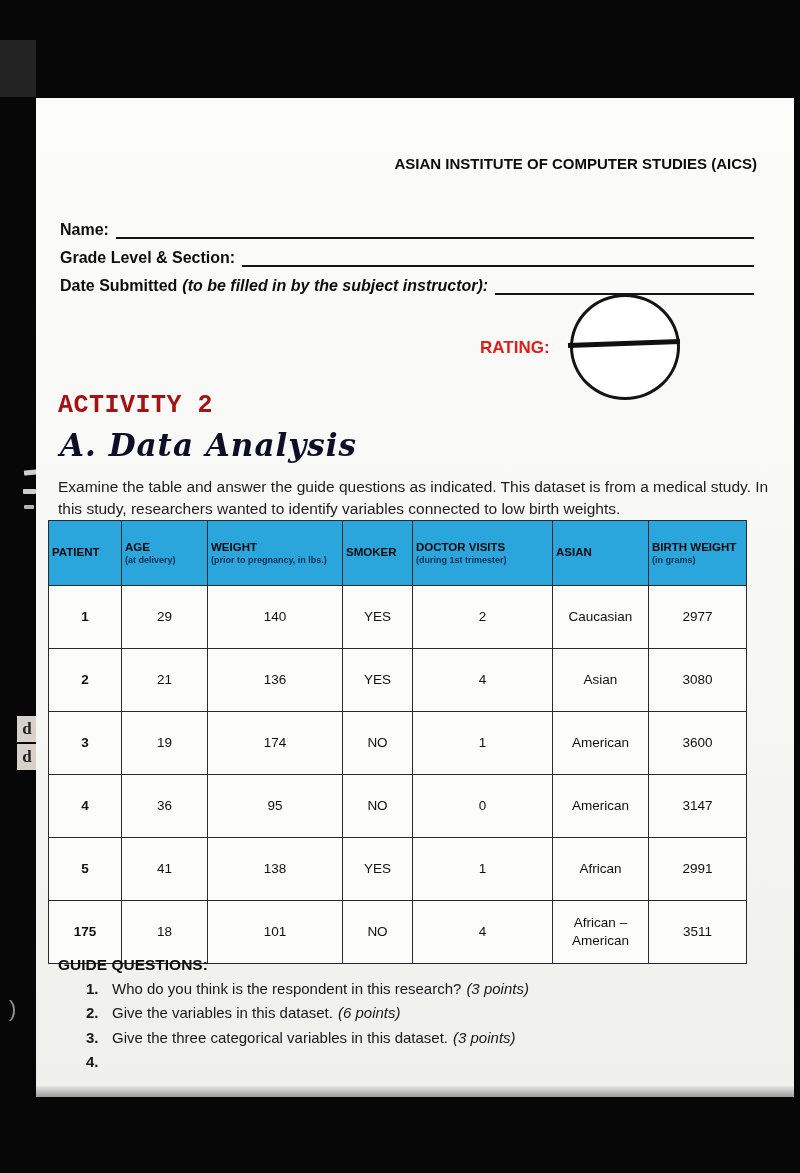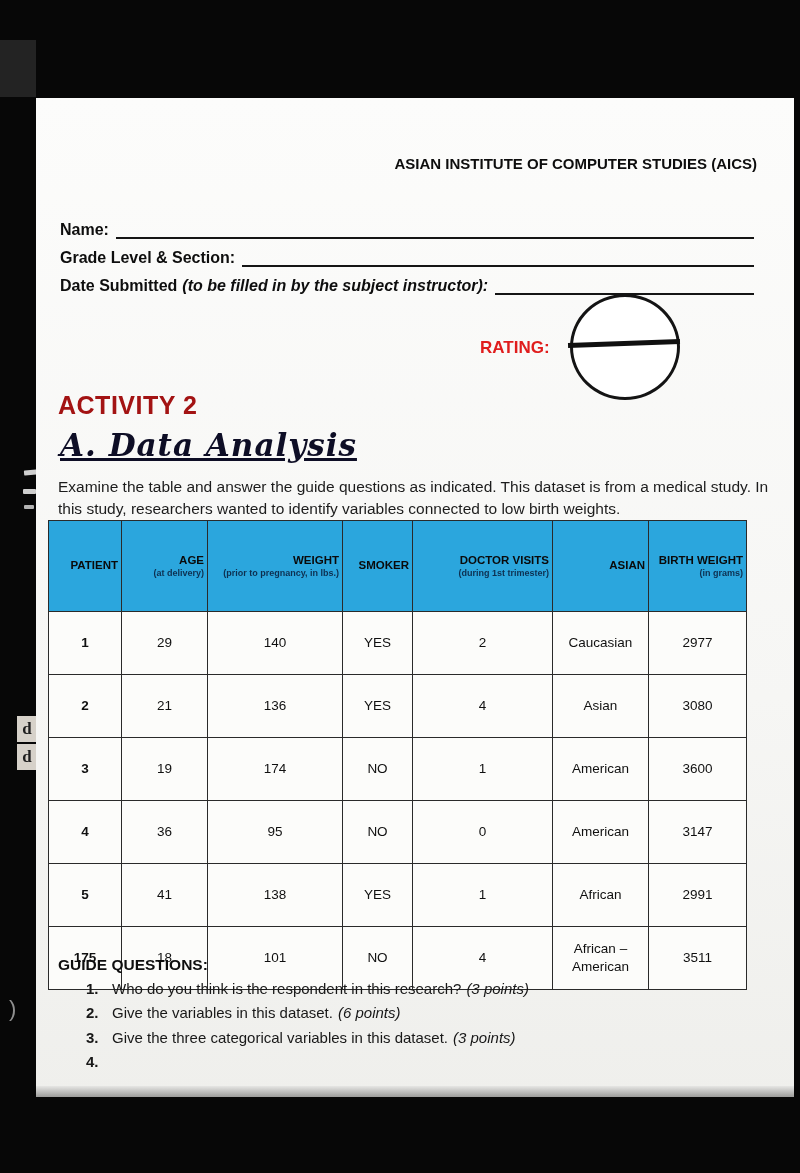--- a/index.html
+++ b/index.html
@@ -43,34 +43,34 @@
     position:absolute;left:534px;top:196px;width:104px;height:100px;
     border:3px solid #141414;border-radius:50%;background:#fff;
   }
   .rating-bar{position:absolute;left:-5px;top:44px;width:112px;height:5px;background:#101010;transform:rotate(-2deg);}
   .rating-score{
     position:absolute;left:0;top:42px;width:100%;text-align:center;
     font-size:37px;font-weight:800;letter-spacing:1px;color:#05050a;
     text-shadow:3px 3px 0 #bcc8ec, -1px 1px 4px #c7d1f0;
   }
 
-  .activity{position:absolute;left:22px;top:293px;color:#a31313;font-weight:800;font-size:25px;letter-spacing:.5px;}
+  .activity{position:absolute;left:22px;top:293px;color:#a31313;font-weight:800;font-size:25px;letter-spacing:.5px;font-family:Liberation Mono, monospace;}
   .section{
     position:absolute;left:24px;top:329px;color:#0e0e26;
-    font-family:"DejaVu Serif", serif;font-style:italic;font-weight:700;font-size:31px;letter-spacing:1px;text-decoration:underline;
+    font-family:"DejaVu Serif", serif;font-style:italic;font-weight:700;font-size:31px;letter-spacing:1px;
   }
   .intro{position:absolute;left:22px;top:378px;width:716px;font-size:15.5px;line-height:1.42;color:#1c1c1c;}
 
   table.data{
     position:absolute;left:12px;top:422px;border-collapse:collapse;table-layout:fixed;
   }
   table.data th,table.data td{border:1px solid #2a2a2a;}
   table.data th{
     background:#2ba6dd;color:#0a0a0a;font-weight:700;font-size:11.5px;
-    height:54px;text-align:right;vertical-align:middle;padding:18px 3px;line-height:1.15;
+    height:54px;text-align:left;vertical-align:middle;padding:5px 3px;line-height:1.15;
   }
   table.data th .sub{display:block;font-size:9px;font-weight:600;color:#0e3050;margin-top:1px;}
   table.data td{
     background:#fcfcfa;height:58px;text-align:center;vertical-align:middle;
     font-size:13.5px;color:#101010;padding:2px 4px;line-height:1.3;
   }
   table.data td.c0{font-weight:700;}
 
   .guide{position:absolute;left:22px;top:858px;width:706px;}
   .guide-title{font-weight:700;font-size:15.5px;color:#0e0e0e;margin-bottom:6px;}

